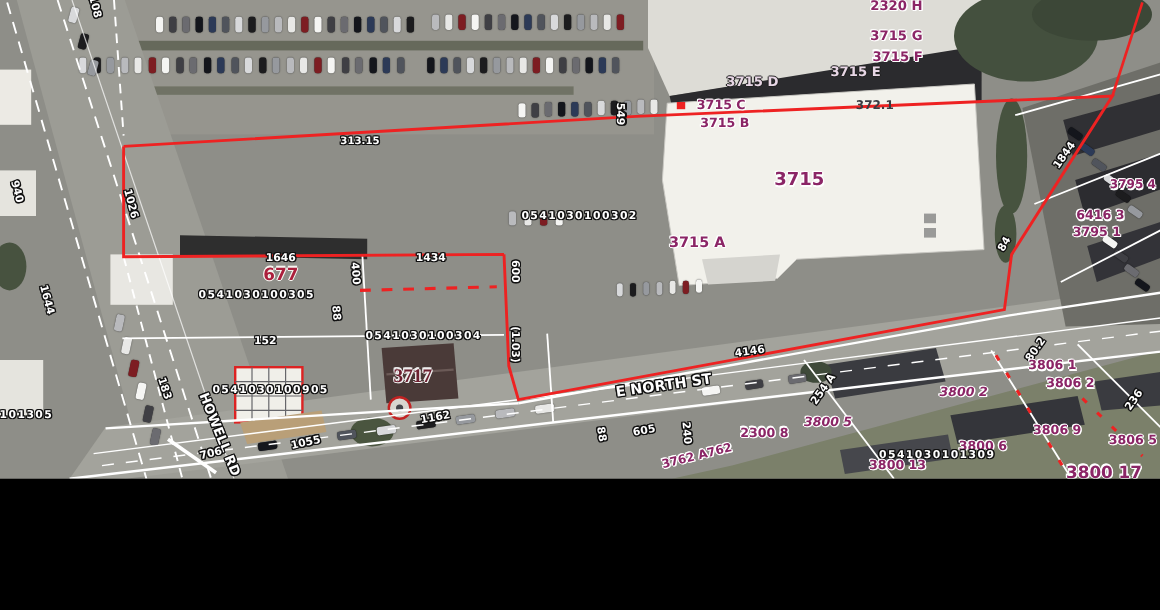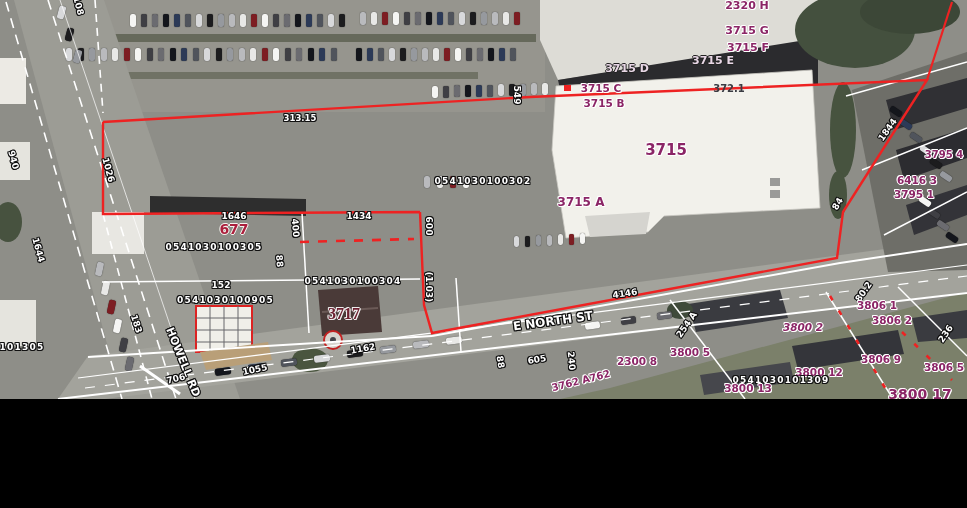--- a/index.html
+++ b/index.html
@@ -277,21 +277,21 @@
         <span class="lbl purple" style="left: 604px; top: 103px; font-size: 10.5px; transform: translate(-50%, -50%) rotate(0deg);">3715 B</span>
         <span class="lbl purple" style="left: 666px; top: 150px; font-size: 15px; transform: translate(-50%, -50%) rotate(0deg);">3715</span>
         <span class="lbl purple" style="left: 581px; top: 202px; font-size: 12px; transform: translate(-50%, -50%) rotate(0deg);">3715 A</span>
         <span class="lbl white id" style="left: 483px; top: 181px; font-size: 9px; transform: translate(-50%, -50%) rotate(0deg);">0541030100302</span>
         <span class="lbl red" style="left: 234px; top: 229px; font-size: 14px; transform: translate(-50%, -50%) rotate(0deg);">677</span>
         <span class="lbl white id" style="left: 214px; top: 247px; font-size: 9px; transform: translate(-50%, -50%) rotate(0deg);">0541030100305</span>
         <span class="lbl white" style="left: 222px; top: 216px; font-size: 9px; transform: translate(-50%, -50%) rotate(0deg); margin-left: 12px;">1646</span>
         <span class="lbl white" style="left: 359px; top: 216px; font-size: 9px; transform: translate(-50%, -50%) rotate(0deg);">1434</span>
         <span class="lbl white" style="left: 221px; top: 285px; font-size: 9px; transform: translate(-50%, -50%) rotate(0deg);">152</span>
         <span class="lbl white id" style="left: 353px; top: 281px; font-size: 9px; transform: translate(-50%, -50%) rotate(0deg);">0541030100304</span>
-        <span class="lbl white id" style="left: 212px; top: 300px; font-size: 9px; transform: translate(-50%, -50%) rotate(0deg); padding-left: 27px;">0541030100905</span>
+        <span class="lbl white id" style="left: 212px; top: 326px; font-size: 9px; transform: translate(-50%, -50%) rotate(0deg); padding-left: 27px;">0541030100905</span>
         <span class="lbl darkred" style="left: 344px; top: 314px; font-size: 16px; transform: translate(-50%, -50%) rotate(0deg); font-family: Liberation Serif, serif;">3717</span>
         <span class="lbl white" style="left: 553px; top: 321px; font-size: 12px; transform: translate(-50%, -50%) rotate(-8deg);">E NORTH ST</span>
         <span class="lbl white" style="left: 183px; top: 362px; font-size: 11px; transform: translate(-50%, -50%) rotate(68deg);">HOWELL RD</span>
         <span class="lbl white" style="left: 255px; top: 370px; font-size: 9px; transform: translate(-50%, -50%) rotate(-12deg);">1055</span>
         <span class="lbl white" style="left: 176px; top: 379px; font-size: 9px; transform: translate(-50%, -50%) rotate(-14deg);">706</span>
         <span class="lbl white" style="left: 363px; top: 349px; font-size: 9px; transform: translate(-50%, -50%) rotate(-10deg);">1162</span>
         <span class="lbl white" style="left: 625px; top: 294px; font-size: 9px; transform: translate(-50%, -50%) rotate(-8deg);">4146</span>
         <span class="lbl white" style="left: 537px; top: 360px; font-size: 9px; transform: translate(-50%, -50%) rotate(-10deg);">605</span>
         <span class="lbl white" style="left: 516px; top: 95px; font-size: 9px; transform: translate(-50%, -50%) rotate(90deg);">549</span>
         <span class="lbl white" style="left: 428px; top: 226px; font-size: 9px; transform: translate(-50%, -50%) rotate(90deg);">600</span>
@@ -311,25 +311,25 @@
         <span class="lbl white" style="left: 838px; top: 204px; font-size: 9px; transform: translate(-50%, -50%) rotate(-60deg);">84</span>
         <span class="lbl white" style="left: 946px; top: 334px; font-size: 9px; transform: translate(-50%, -50%) rotate(-55deg);">236</span>
         <span class="lbl white" style="left: 687px; top: 325px; font-size: 9px; transform: translate(-50%, -50%) rotate(-55deg);">254 A</span>
         <span class="lbl white" style="left: 864px; top: 292px; font-size: 9px; transform: translate(-50%, -50%) rotate(-55deg);">80.2</span>
         <span class="lbl purple" style="left: 944px; top: 155px; font-size: 10px; transform: translate(-50%, -50%) rotate(0deg);">3795 4</span>
         <span class="lbl purple" style="left: 917px; top: 180px; font-size: 10.5px; transform: translate(-50%, -50%) rotate(0deg);">6416 3</span>
         <span class="lbl purple" style="left: 914px; top: 194px; font-size: 10.5px; transform: translate(-50%, -50%) rotate(0deg);">3795 1</span>
         <span class="lbl purple" style="left: 877px; top: 305px; font-size: 10.5px; transform: translate(-50%, -50%) rotate(0deg);">3806 1</span>
         <span class="lbl purple" style="left: 892px; top: 320px; font-size: 10.5px; transform: translate(-50%, -50%) rotate(0deg);">3806 2</span>
         <span class="lbl purple" style="left: 803px; top: 327px; font-size: 10.5px; transform: translate(-50%, -50%) rotate(0deg); font-style: italic;">3800 2</span>
-        <span class="lbl purple" style="left: 690px; top: 352px; font-size: 10.5px; transform: translate(-50%, -50%) rotate(0deg);">3800 5</span>
+        <span class="lbl purple" style="left: 690px; top: 352px; font-size: 10.5px; transform: translate(-50%, -50%) rotate(0deg); font-style: italic;">3800 5</span>
         <span class="lbl purple" style="left: 637px; top: 361px; font-size: 10.5px; transform: translate(-50%, -50%) rotate(0deg);">2300 8</span>
         <span class="lbl purple" style="left: 881px; top: 359px; font-size: 10.5px; transform: translate(-50%, -50%) rotate(0deg);">3806 9</span>
         <span class="lbl purple" style="left: 944px; top: 367px; font-size: 10.5px; transform: translate(-50%, -50%) rotate(0deg);">3806 5</span>
-        <span class="lbl purple" style="left: 819px; top: 372px; font-size: 10.5px; transform: translate(-50%, -50%) rotate(0deg);">3800 12</span>
+        <span class="lbl purple" style="left: 819px; top: 372px; font-size: 10.5px; transform: translate(-50%, -50%) rotate(0deg);">3800 6</span>
         <span class="lbl white id" style="left: 781px; top: 380px; font-size: 9px; transform: translate(-50%, -50%) rotate(0deg);">0541030101309</span>
         <span class="lbl purple" style="left: 748px; top: 388px; font-size: 10.5px; transform: translate(-50%, -50%) rotate(0deg);">3800 13</span>
         <span class="lbl purple" style="left: 920px; top: 394px; font-size: 14px; transform: translate(-50%, -50%) rotate(0deg);">3800 17</span>
         <span class="lbl purple" style="left: 581px; top: 381px; font-size: 10px; transform: translate(-50%, -50%) rotate(-14deg);">3762 A762</span>
       </div>
   </div>
 
   <div class="letterbox"></div>
 </div>
 

